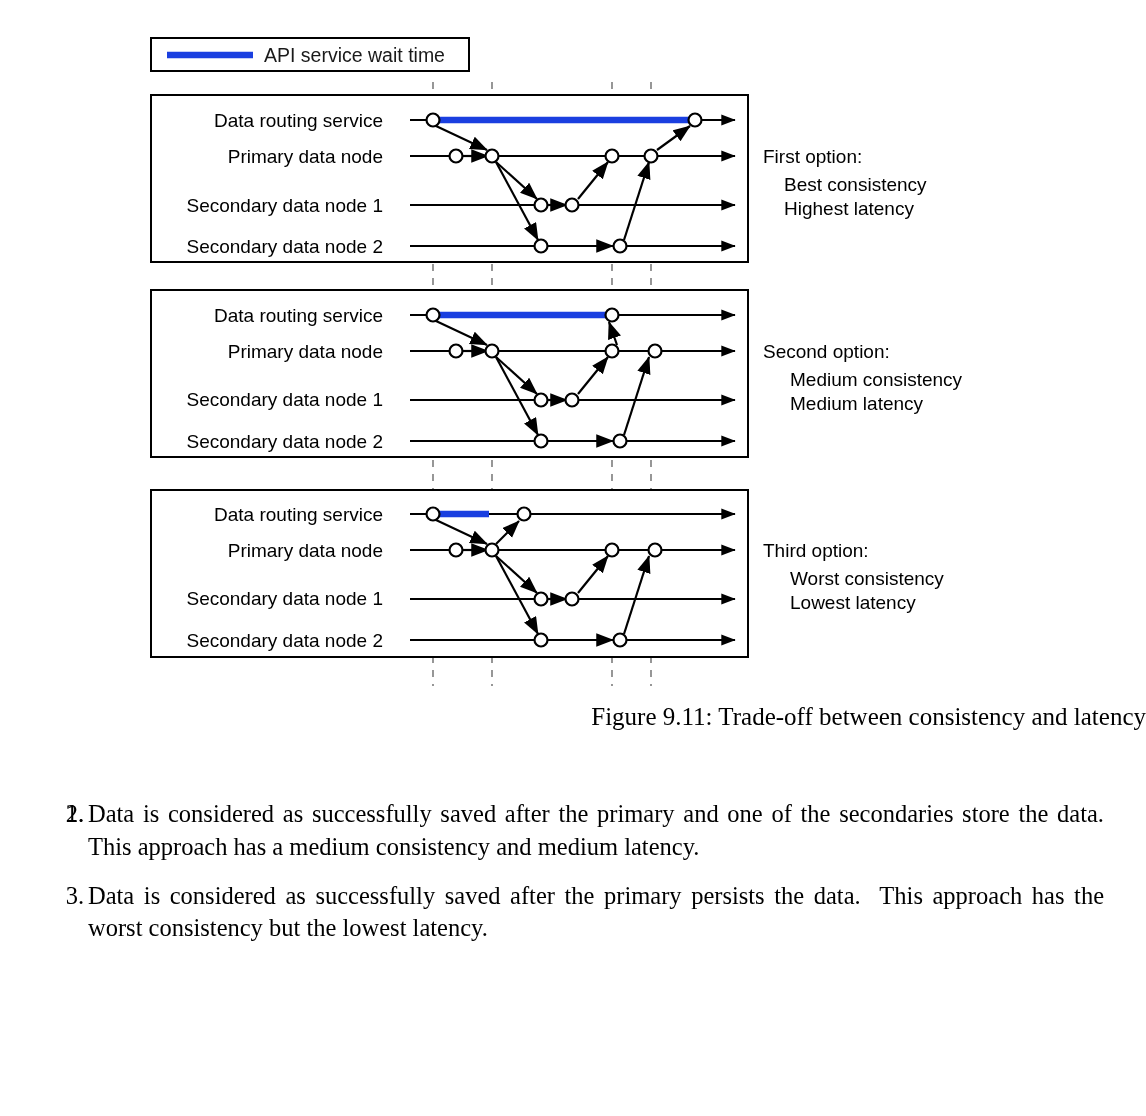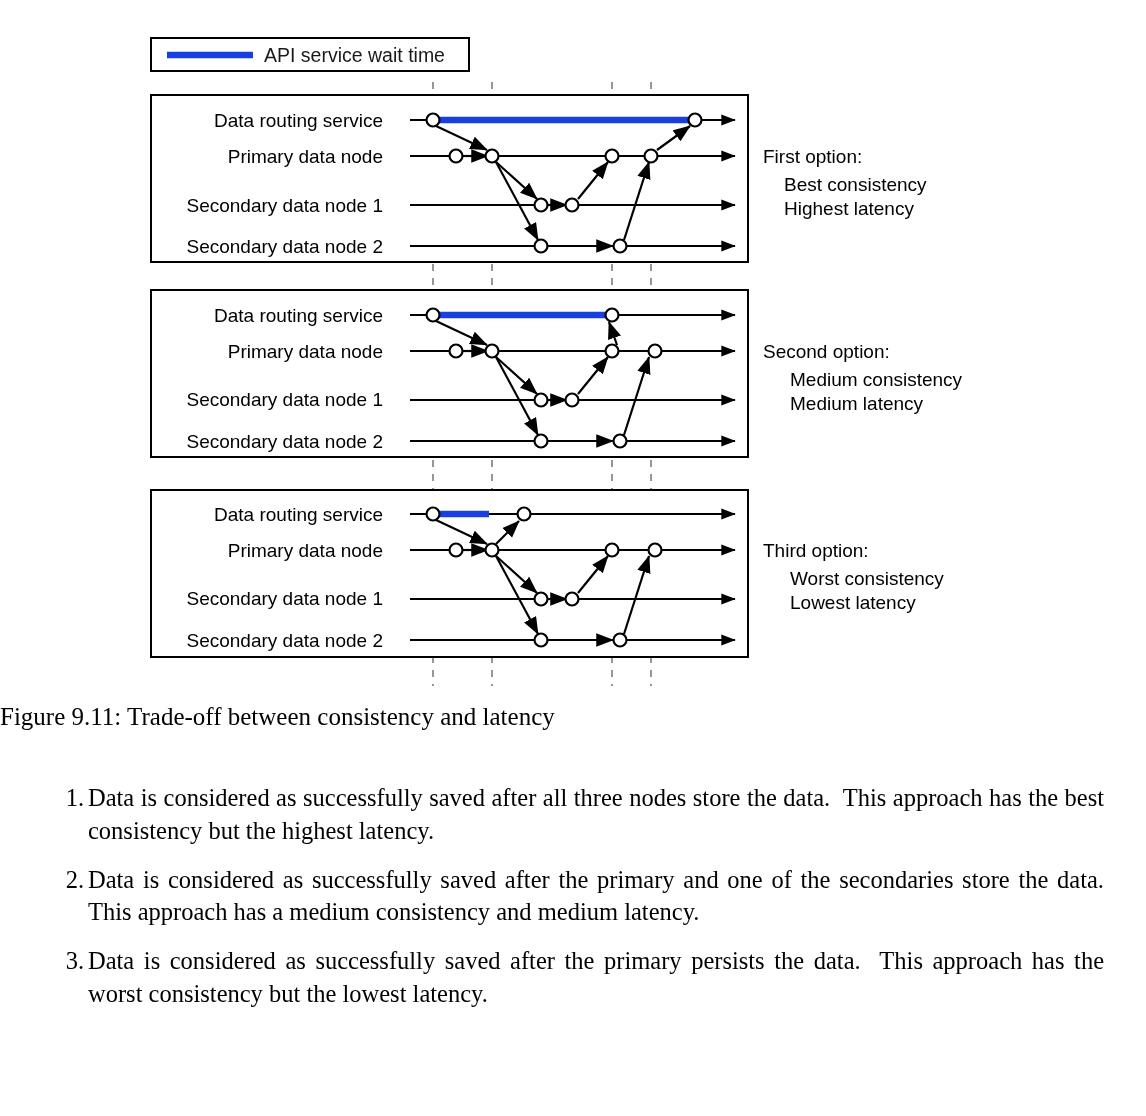--- a/index.html
+++ b/index.html
@@ -76,21 +76,21 @@
   .wait-bar {
     stroke: #1a3fe0;
     stroke-width: 6.5;
     fill: none;
   }
   #caption {
     position: absolute;
     left: 0;
     top: 703px;
     width: 1146px;
-    text-align: left;
+    text-align: right;
     font-family: "Liberation Serif", serif;
     font-size: 25px;
   }
   #body-text {
     position: absolute;
     left: 42px;
     top: 782px;
     width: 1062px;
   }
   ol.points {
@@ -276,21 +276,20 @@
     </g>
   </svg>
 </div>
 
 <div id="caption">Figure 9.11: Trade-off between consistency and latency</div>
 
 <div id="body-text">
   <ol class="points">
     <li>
       <span class="num">1.</span>
-      <span class="word-space-wide">Data is considered as successfully saved after all three nodes store the data.  This approach has the best consistency but the highest latency.</span>
     </li>
     <li>
       <span class="num">2.</span>
       <span class="word-space-wide">Data is considered as successfully saved after the primary and one of the secondaries store the data. This approach has a medium consistency and medium latency.</span>
     </li>
     <li>
       <span class="num">3.</span>
       <span class="word-space-wide">Data is considered as successfully saved after the primary persists the data.  This approach has the worst consistency but the lowest latency.</span>
     </li>
   </ol>

